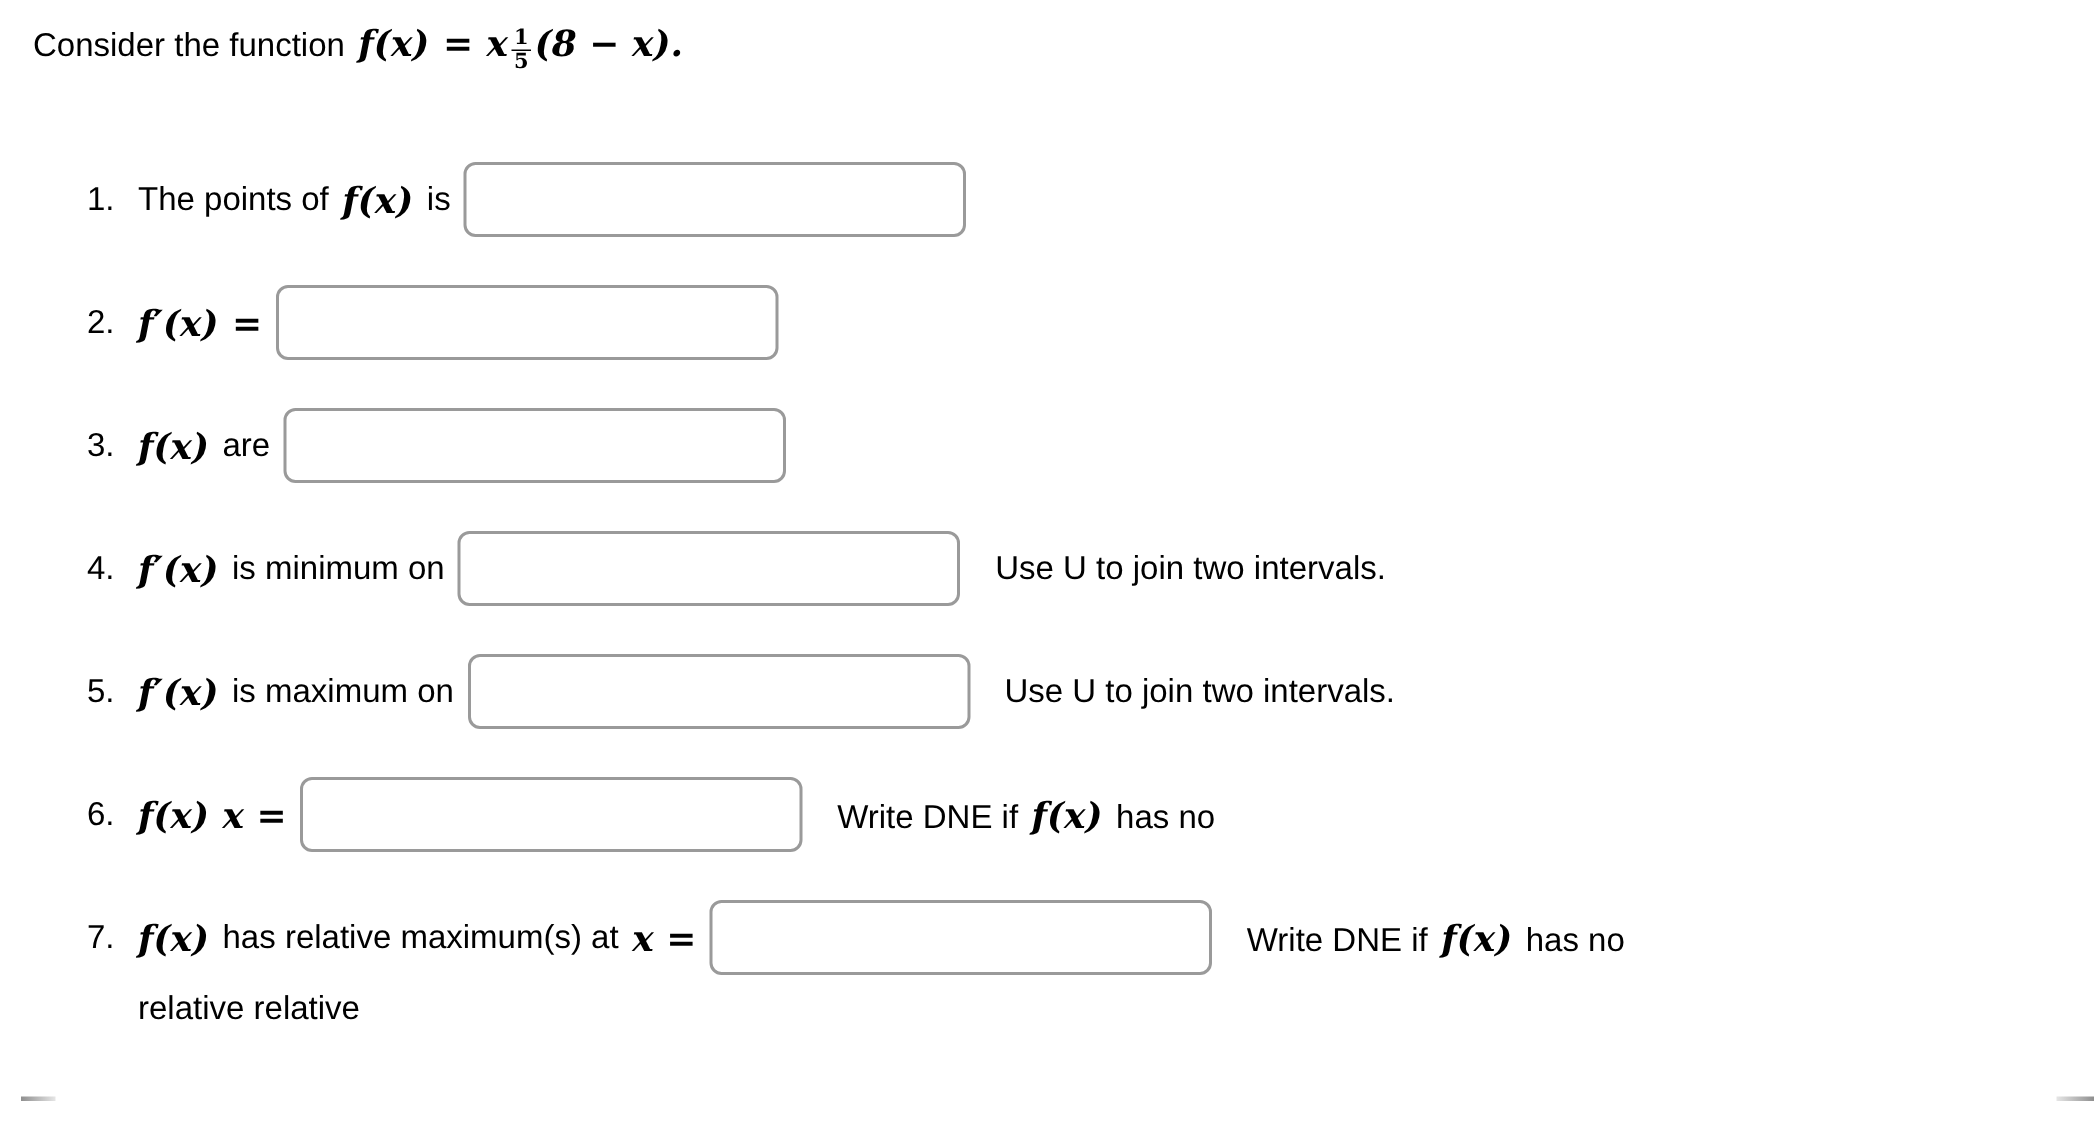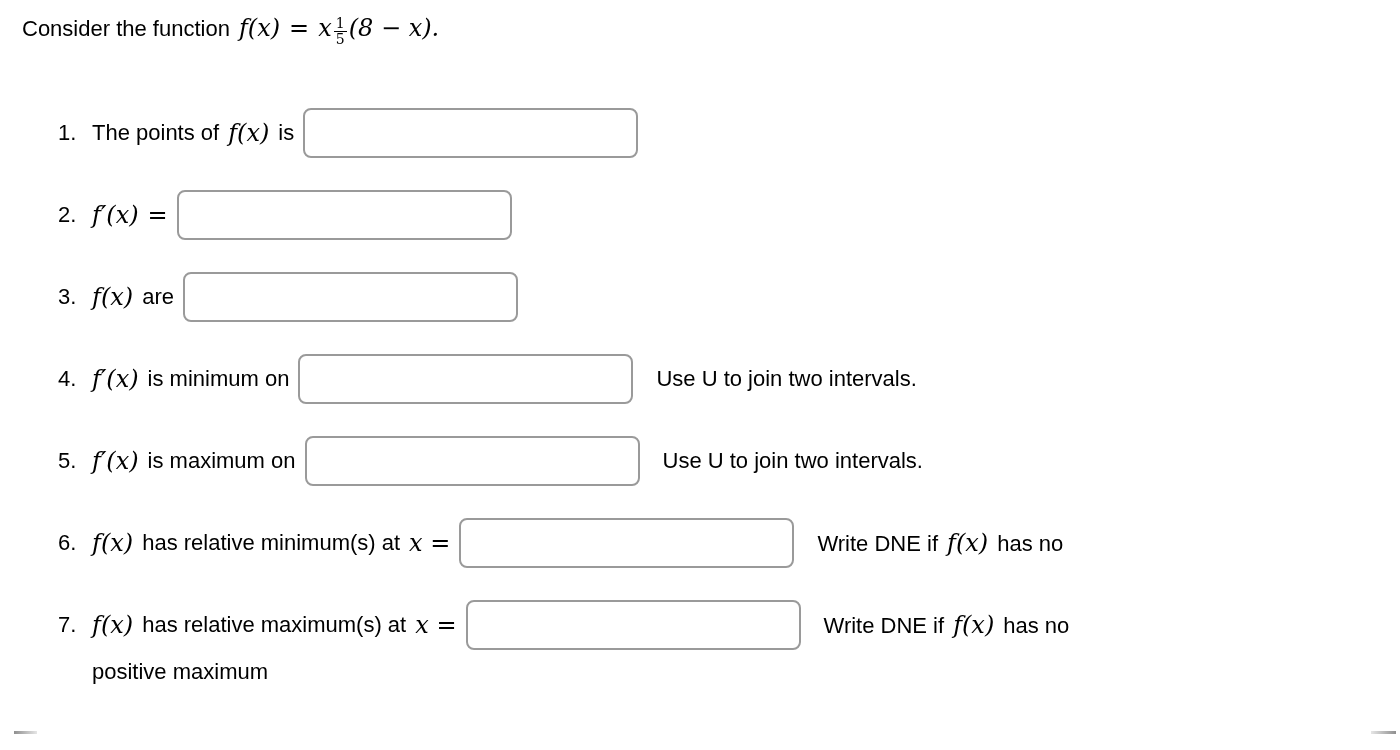--- a/index.html
+++ b/index.html
@@ -26,20 +26,21 @@
     font-size: 22px;
     height: 46px;
     margin-bottom: 48px;
     white-space: nowrap;
   }
   .math {
     font-family: "DejaVu Serif", serif;
     font-style: italic;
     font-size: 24px;
     white-space: nowrap;
+    font-weight: bold;
   }
   .sup-frac {
     display: inline-flex;
     flex-direction: column;
     align-items: center;
     font-size: 14px;
     font-style: normal;
     line-height: 1.1;
     position: relative;
     top: -8px;
@@ -173,21 +174,20 @@
         <span class="note">
           <span>Use U to join two intervals.</span>
         </span>
       </div>
     </div>
 
     <div class="question">
       <div class="q-row">
         <span class="num">6.</span>
         <span class="math">f(x)</span>
-        <span>has relative minimum(s) at</span>
         <span class="math">x =</span>
         <input class="answer" type="text" value="" style="">
         <span class="note">
           <span>Write DNE if</span>
           <span class="math">f(x)</span>
           <span>has no</span>
         </span>
       </div>
     </div>
 
@@ -197,21 +197,21 @@
         <span class="math">f(x)</span>
         <span>has relative maximum(s) at</span>
         <span class="math">x =</span>
         <input class="answer" type="text" value="" style="">
         <span class="note">
           <span>Write DNE if</span>
           <span class="math">f(x)</span>
           <span>has no</span>
         </span>
       </div>
-      <div class="q-line2">positive maximum</div>
+      <div class="q-line2">relative relative</div>
     </div>
 
   </div>
 
   <div class="corner-mark-left"></div>
   <div class="corner-mark-right"></div>
 
 </div>
 
 </body></html>

